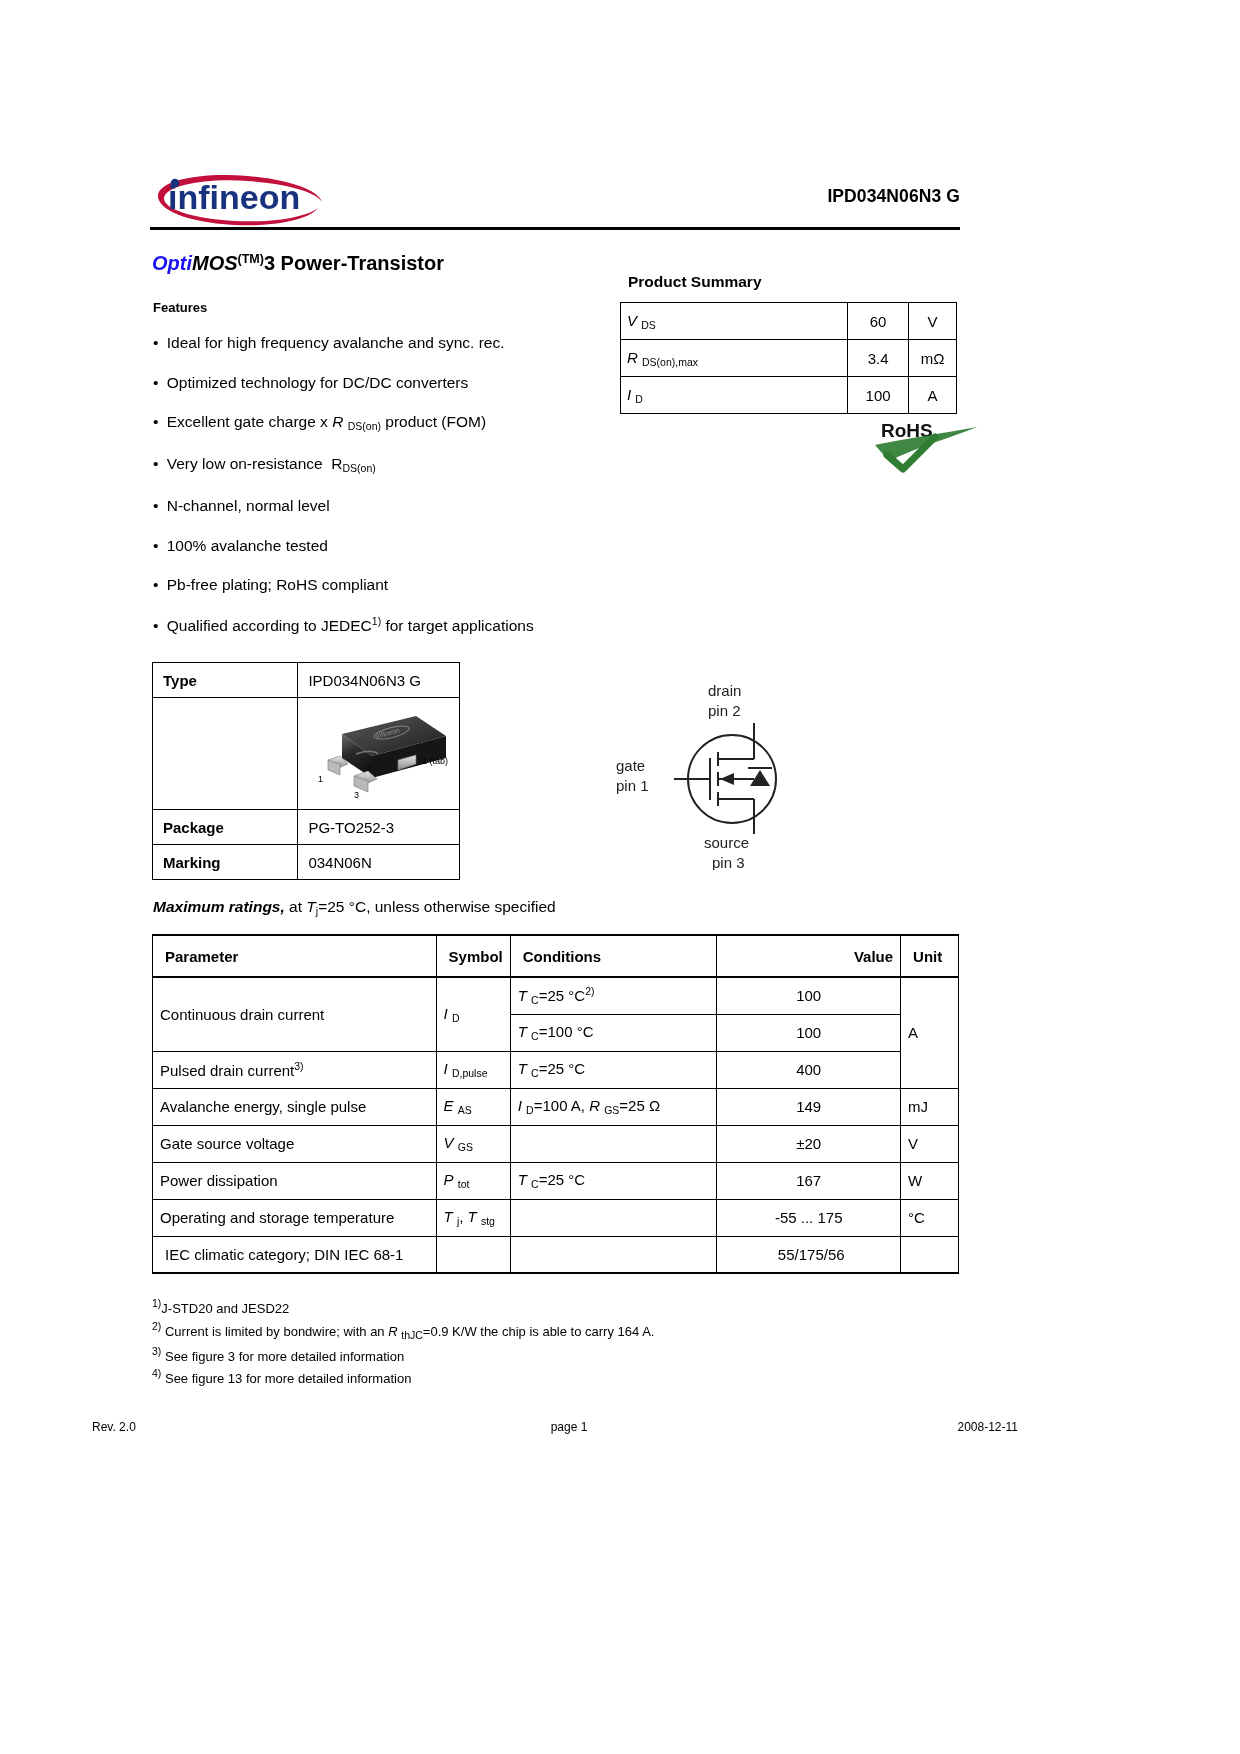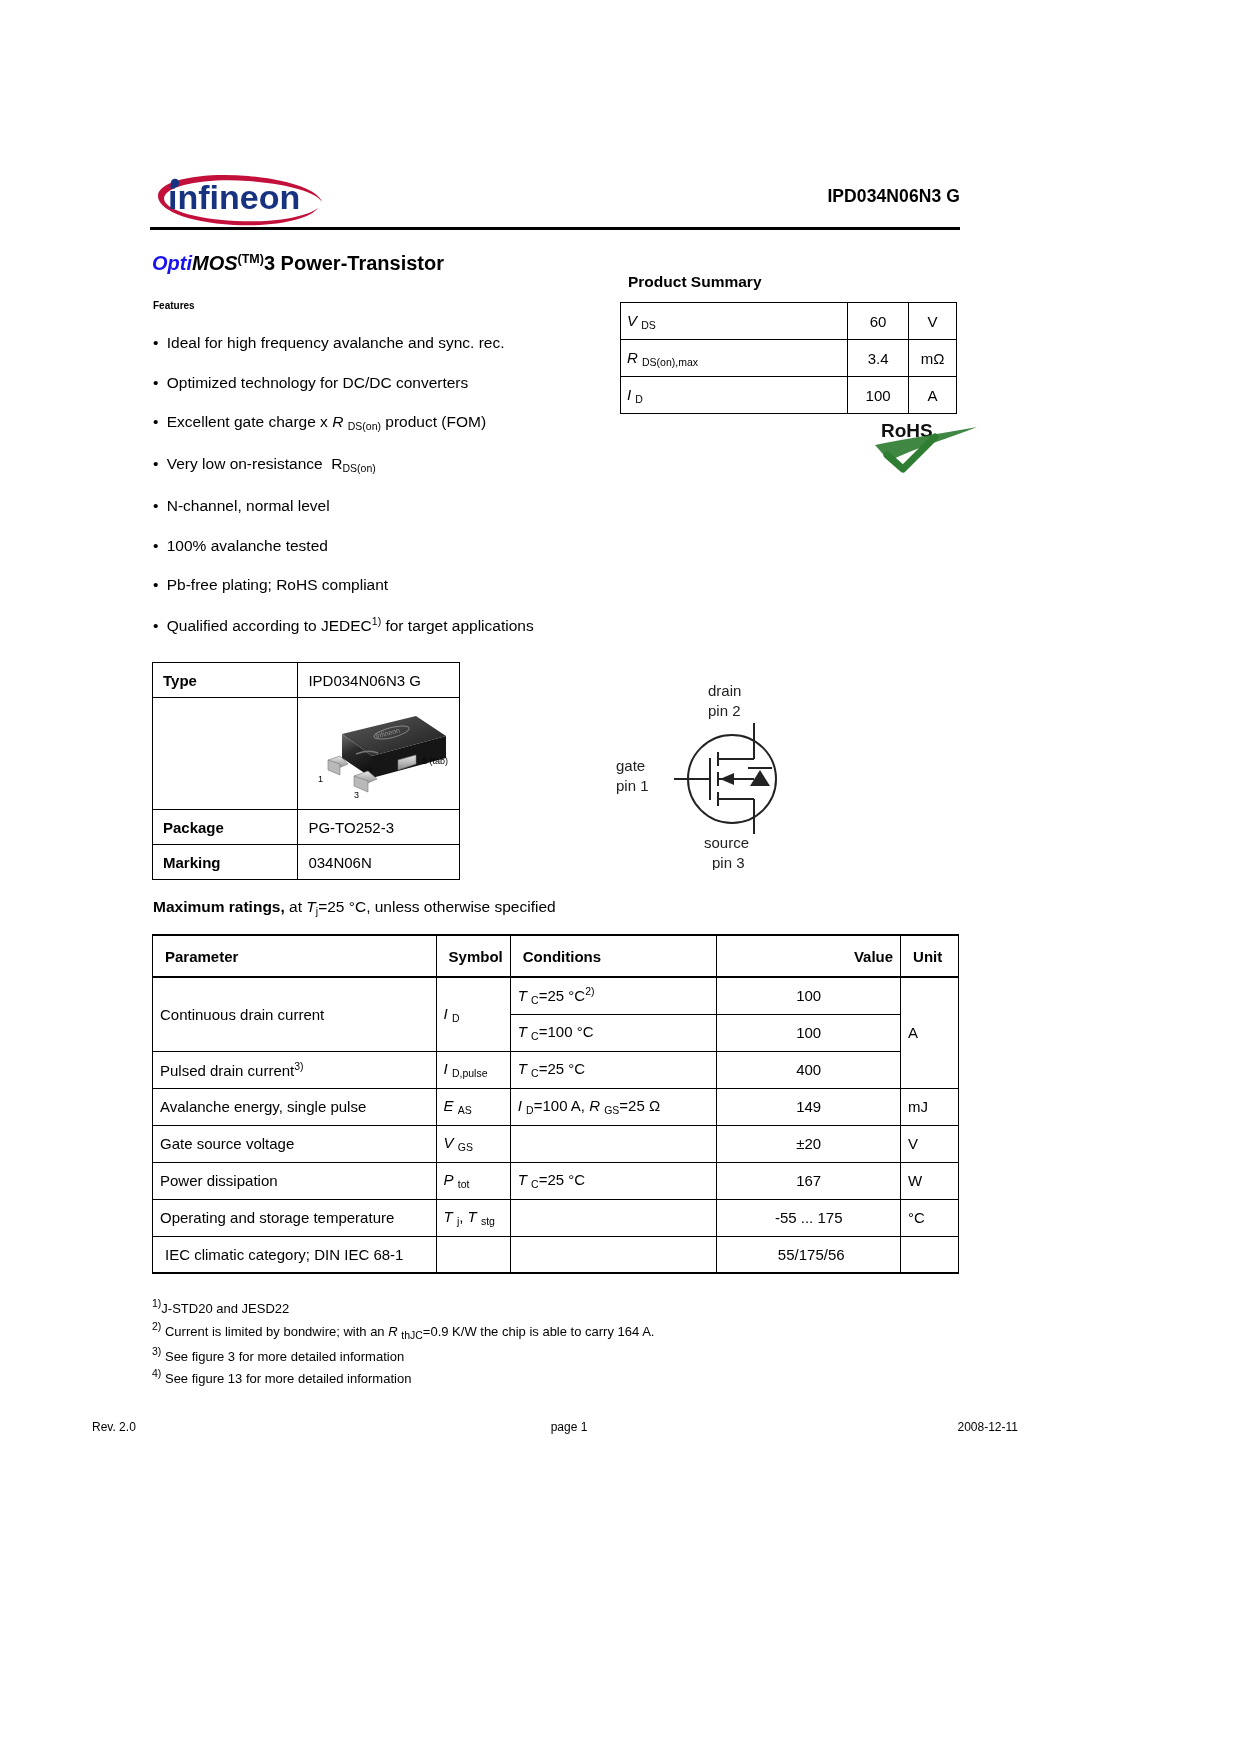--- a/index.html
+++ b/index.html
@@ -32,21 +32,21 @@
     font-size: 20px; font-weight: bold; white-space: nowrap;
   }
   .doc-title .opti { color: #1a13ef; font-style: italic; }
   .doc-title .mos { color: #000; font-style: italic; }
   .doc-title sup { font-size: 12.5px; vertical-align: 7px; font-style: normal; }
   .doc-title .rest { font-style: normal; }
 
   
   .features-head {
     position: absolute; left: 3px; top: 300px;
-    font-size: 10px; font-weight: bold;
+    font-size: 13px; font-weight: bold;
   }
   .features { position: absolute; left: 3px; top: 334px; width: 460px; }
   .feature {
     font-size: 15.5px; line-height: 1.1; margin-bottom: 22.5px; white-space: nowrap;
   }
   .feature .bullet { margin-right: 4px; }
   sub { font-size: 10.5px; vertical-align: -3px; }
   sup { font-size: 10.5px; vertical-align: 6px; }
   .it { font-style: italic; }
 
@@ -87,21 +87,21 @@
   
   .pkg-art { position: absolute; left: 0; top: 0; width: 162px; height: 112px; }
 
   
   .symbol { position: absolute; left: 462px; top: 678px; width: 220px; height: 192px; }
 
   
   .mr-title {
     position: absolute; left: 3px; top: 898px; font-size: 15.5px;
   }
-  .mr-title b { font-weight: bold; }
+  .mr-title b { font-weight: bold; font-style: italic; }
   .mr-table {
     position: absolute; left: 2px; top: 934px;
     border-collapse: collapse; width: 807px;
   }
   .mr-table th, .mr-table td {
     border: 1.2px solid #000;
     font-size: 15px; font-weight: normal;
     padding: 0 7px; height: 37px; vertical-align: middle;
     text-align: left;
   }

